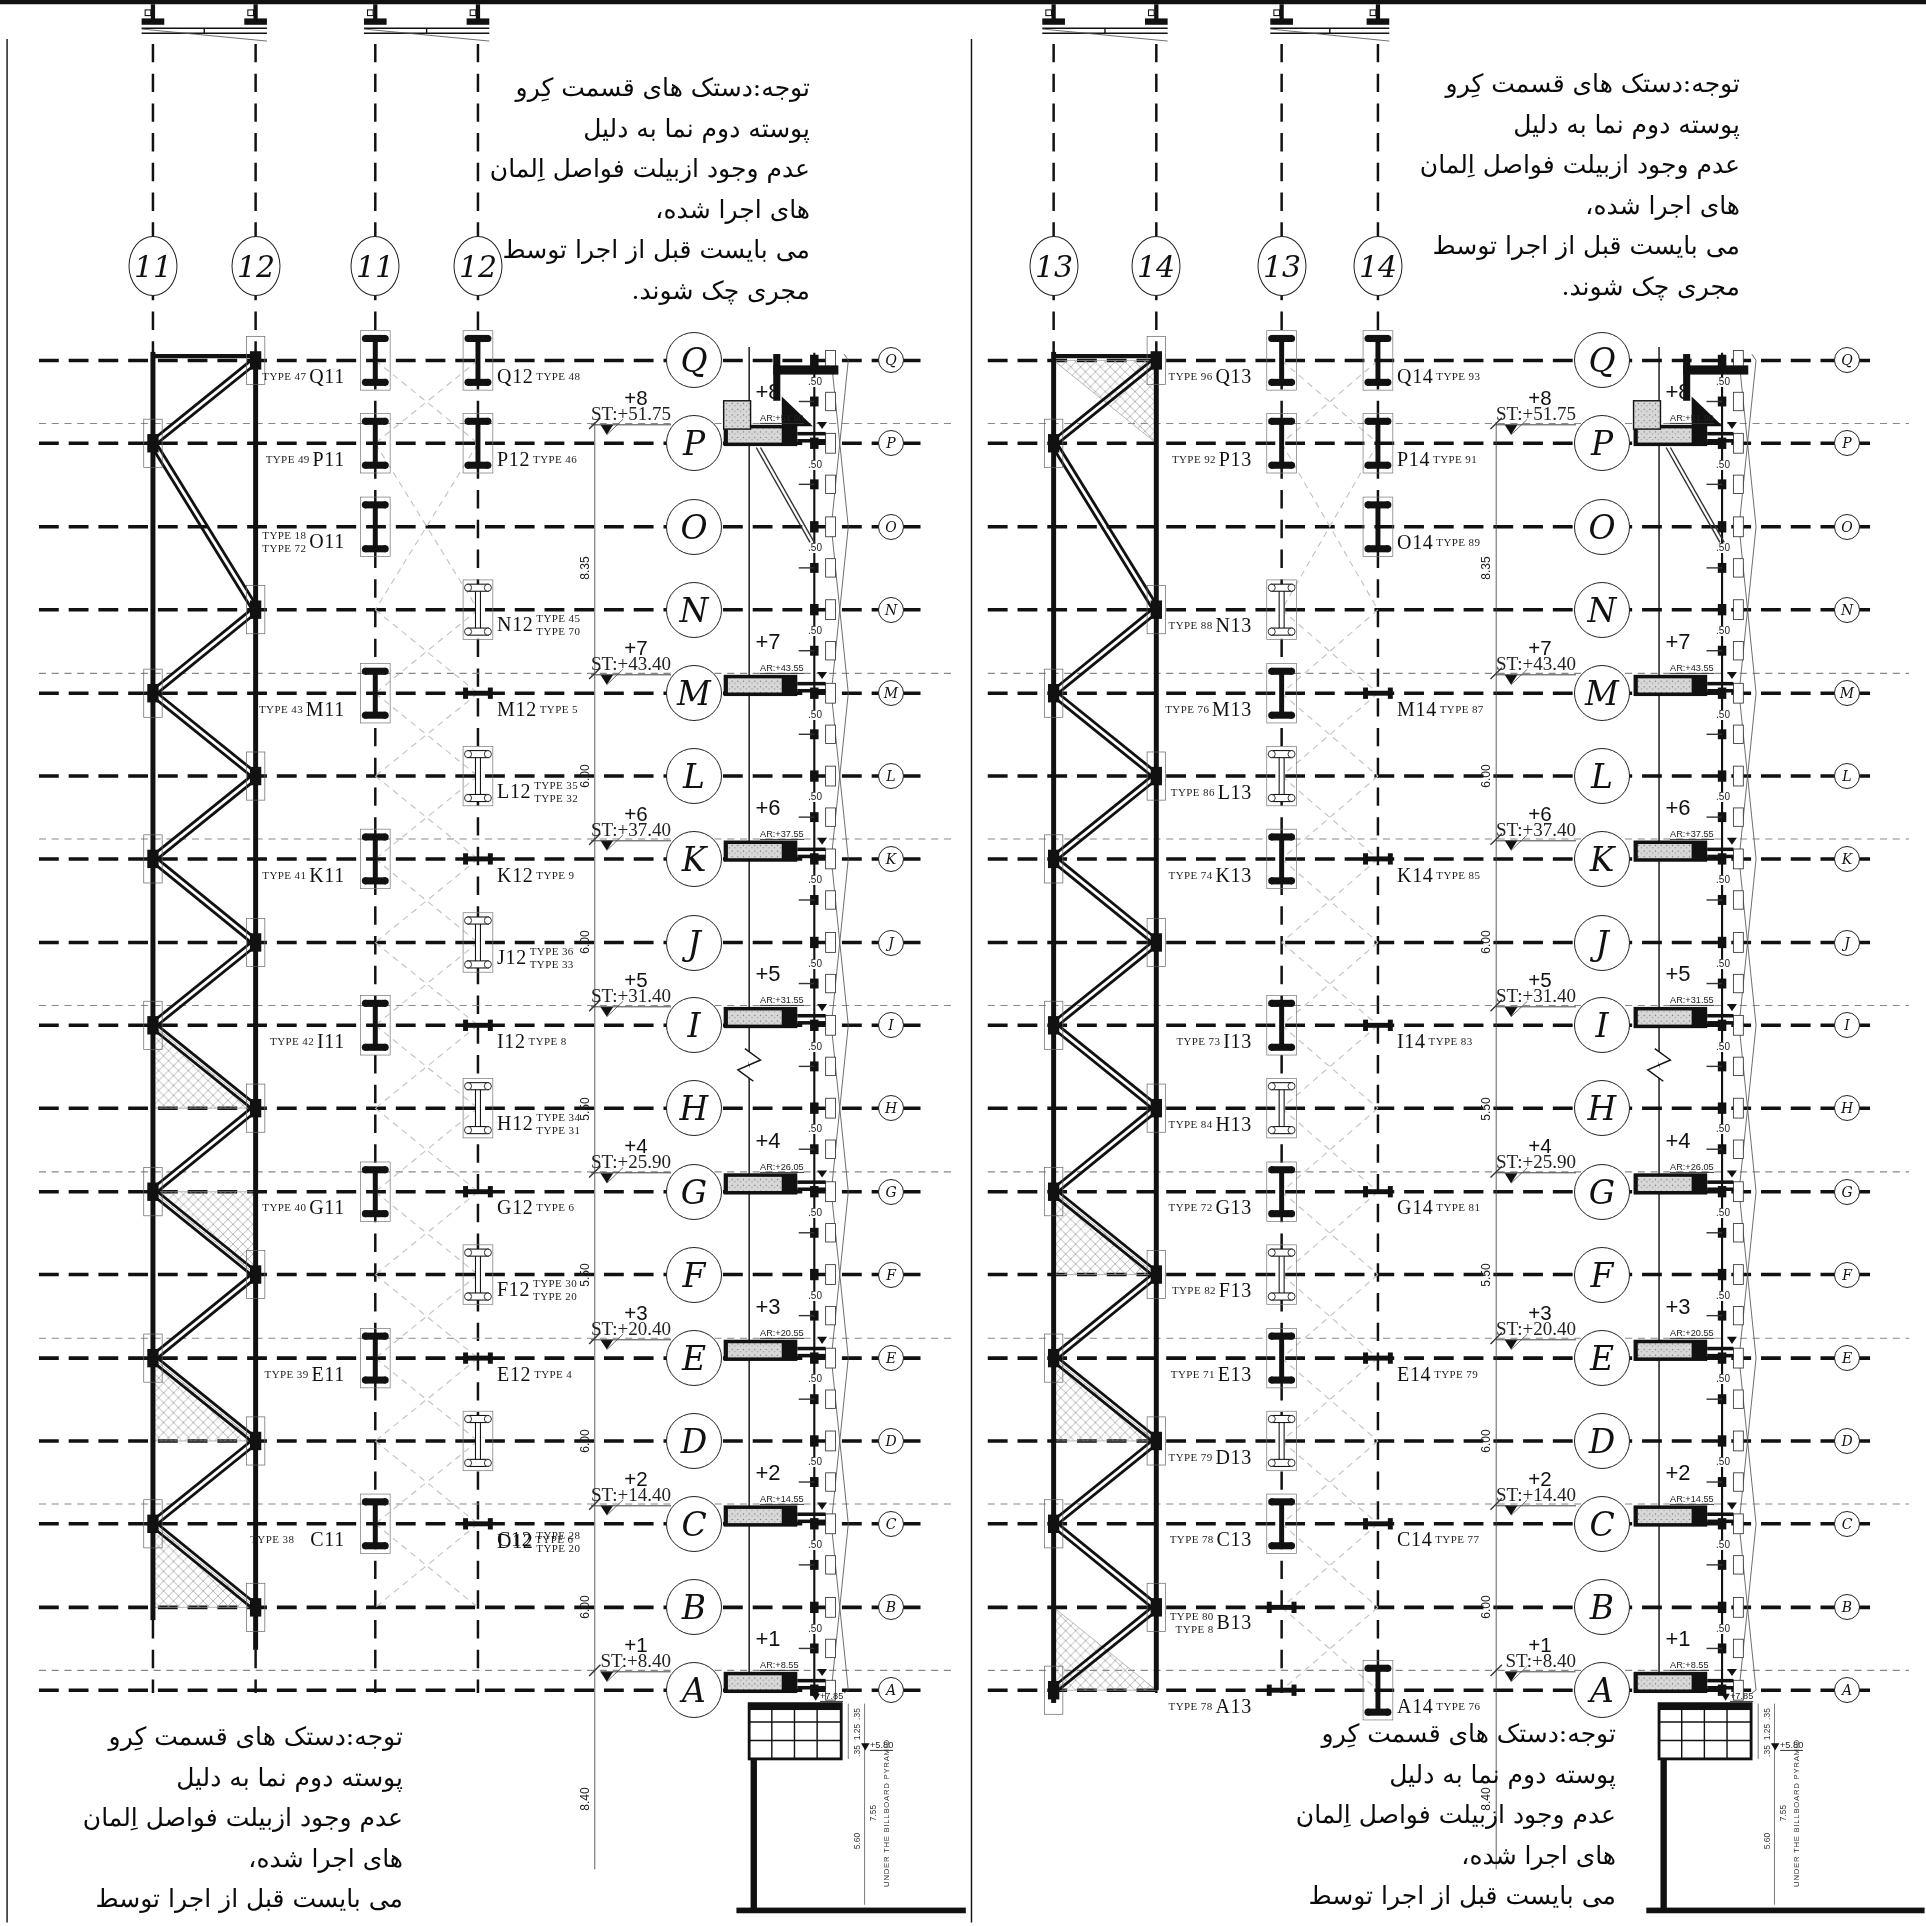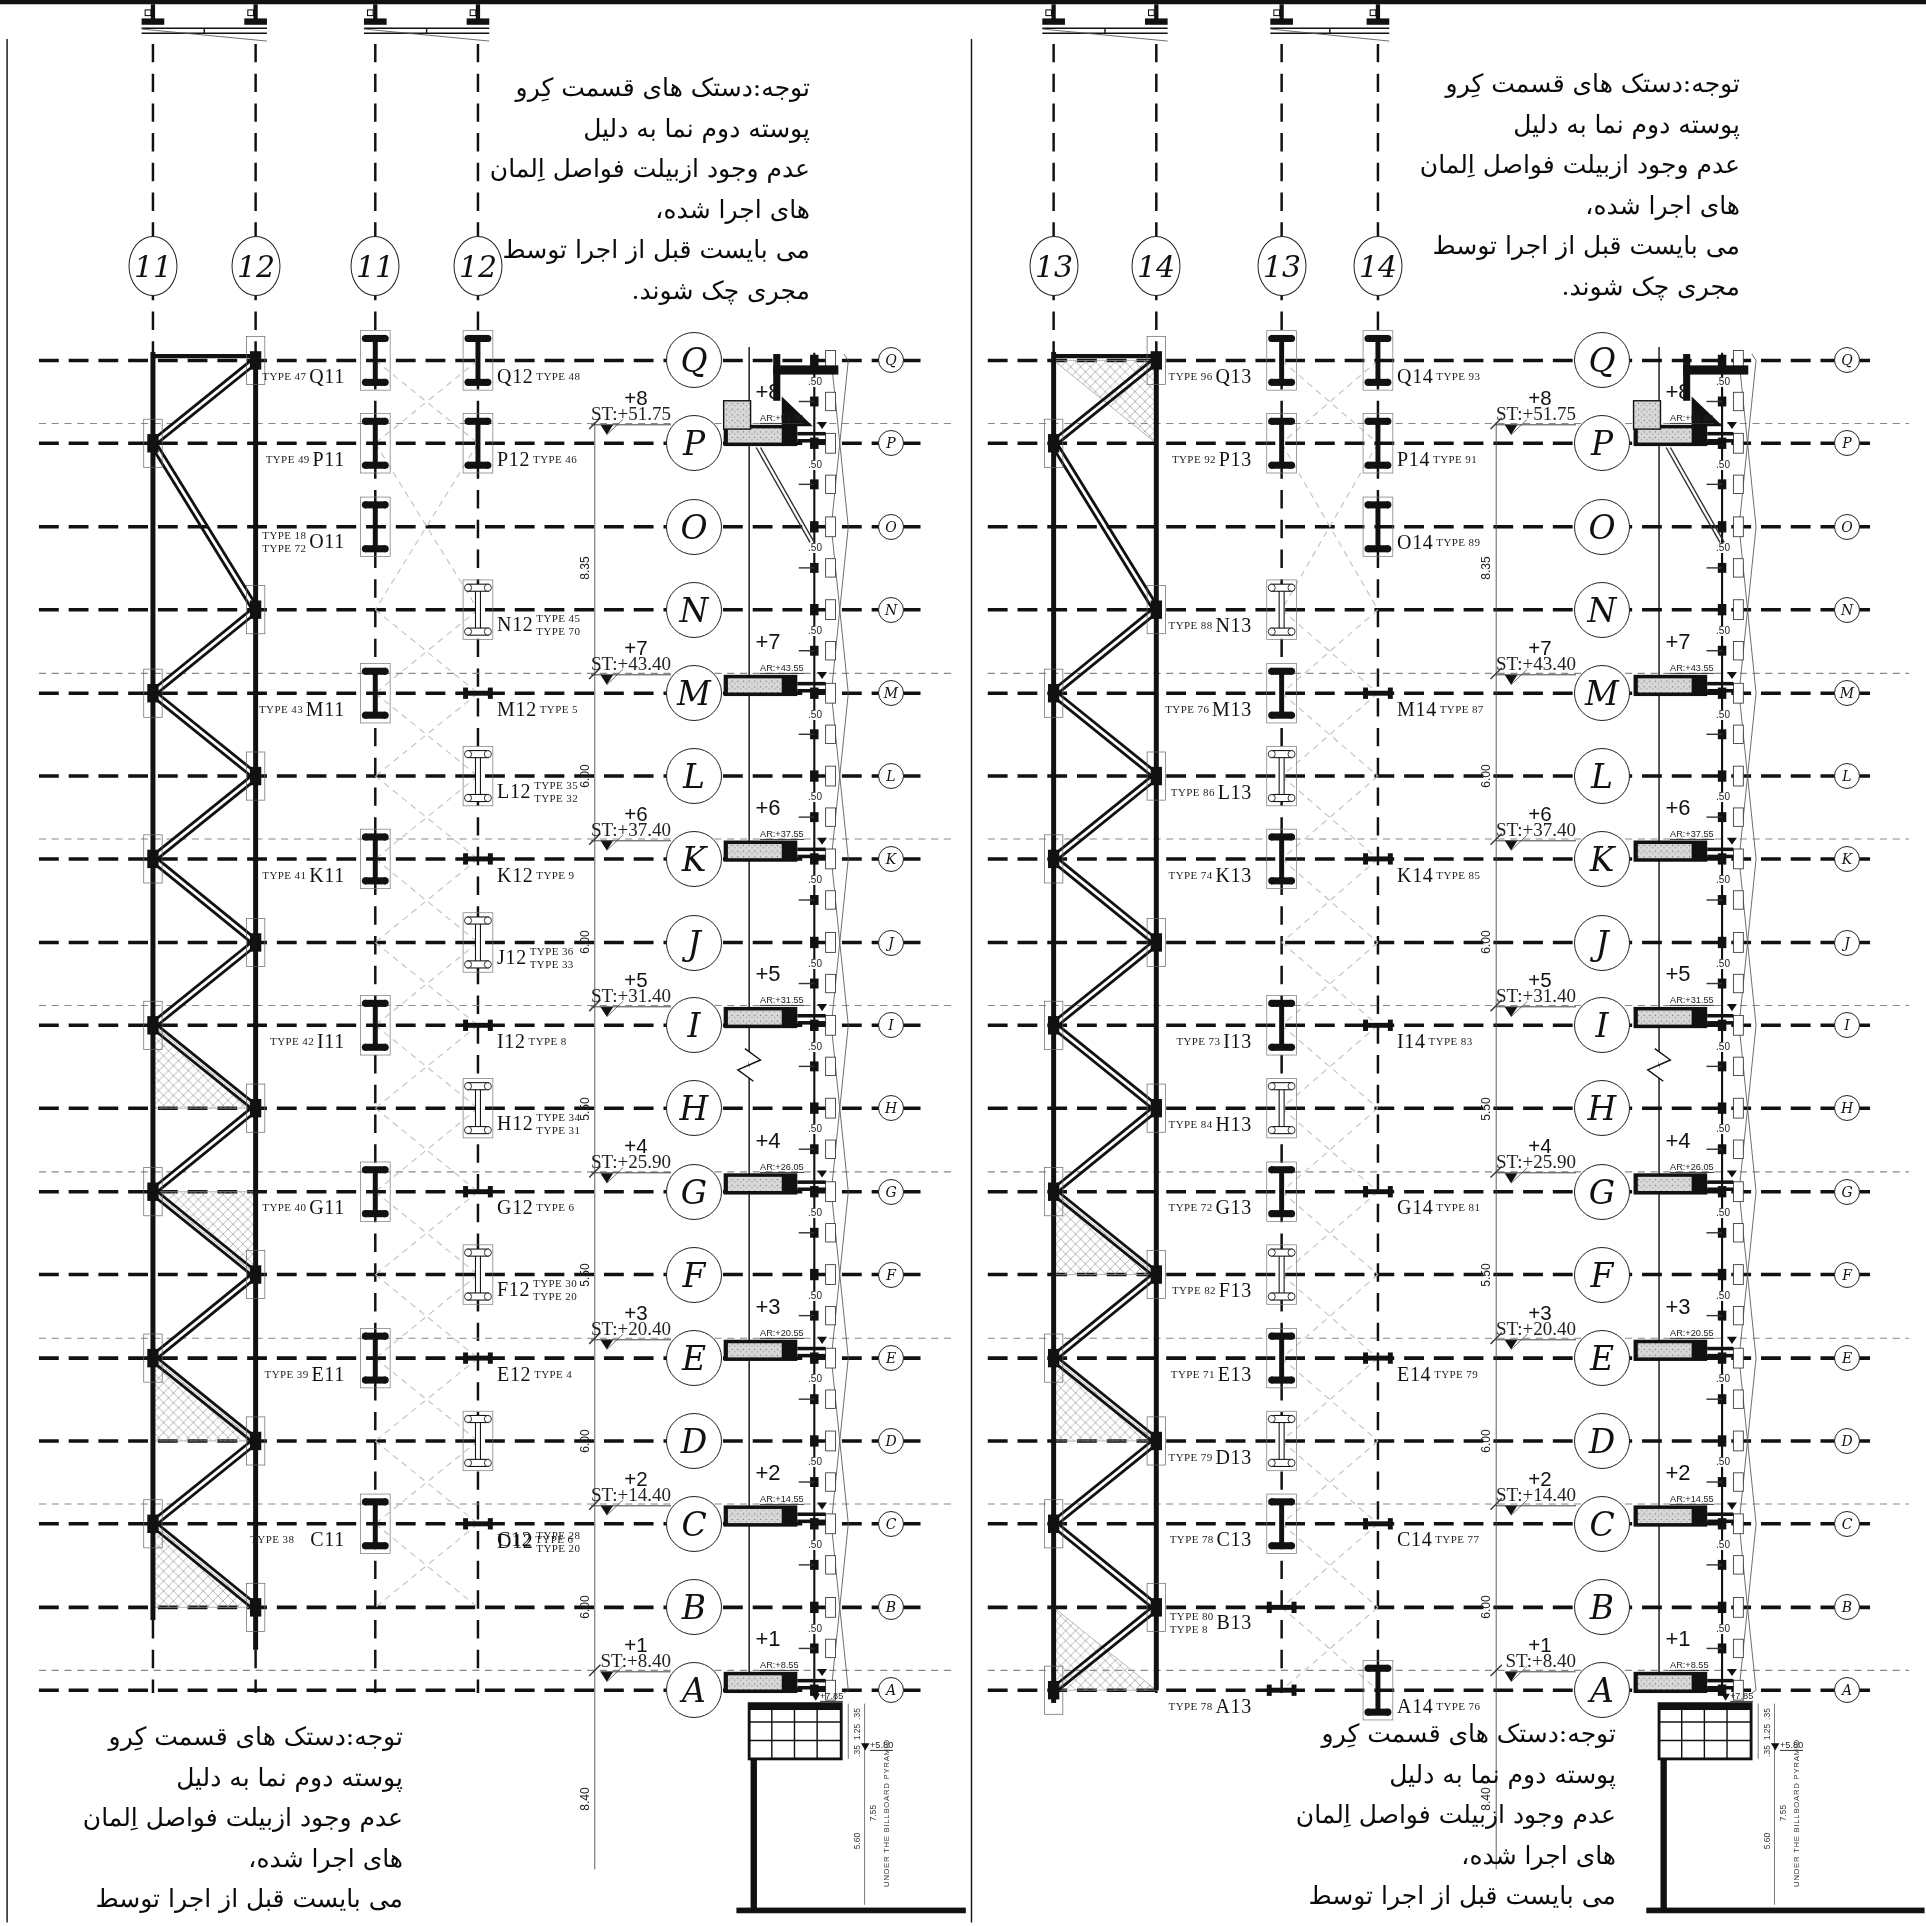--- a/index.html
+++ b/index.html
@@ -1323,21 +1323,21 @@
           <div class="lab-type">TYPE 79</div>
         </span>
         <span class="lab-name">D13</span>
       </div>
       <div class="lab" style="top: 1539px; right: 674px; transform: translateY(-50%);">
         <span class="col">
           <div class="lab-type">TYPE 78</div>
         </span>
         <span class="lab-name">C13</span>
       </div>
-      <div class="lab" style="top: 1623px; right: 674px; transform: translateY(-50%);">
+      <div class="lab" style="top: 1623px; right: 674px; transform: translateY(-50%); text-align: right;">
         <span class="col">
           <div class="lab-type">TYPE 80</div>
           <div class="lab-type">TYPE 8</div>
         </span>
         <span class="lab-name">B13</span>
       </div>
       <div class="lab" style="top: 1706px; right: 674px; transform: translateY(-50%);">
         <span class="col">
           <div class="lab-type">TYPE 78</div>
         </span>

